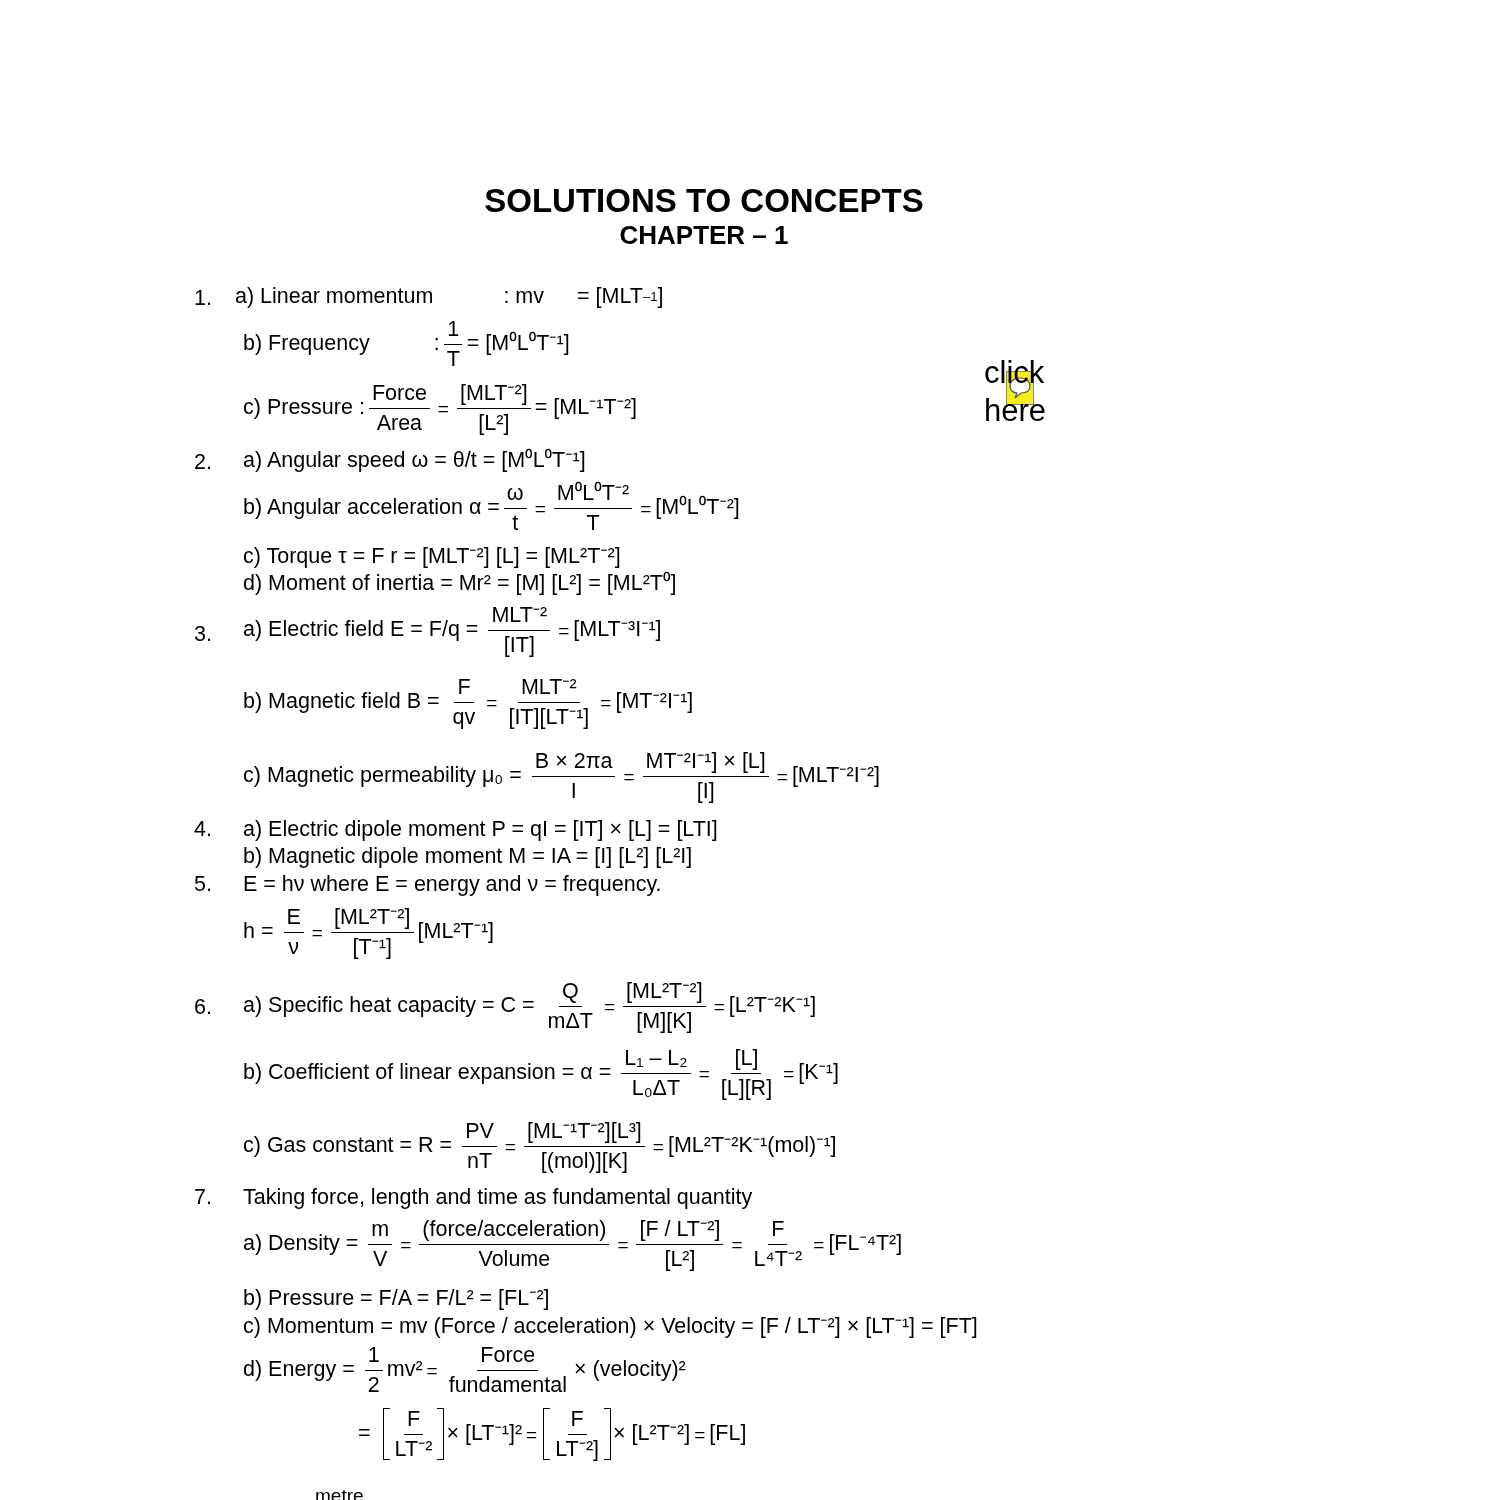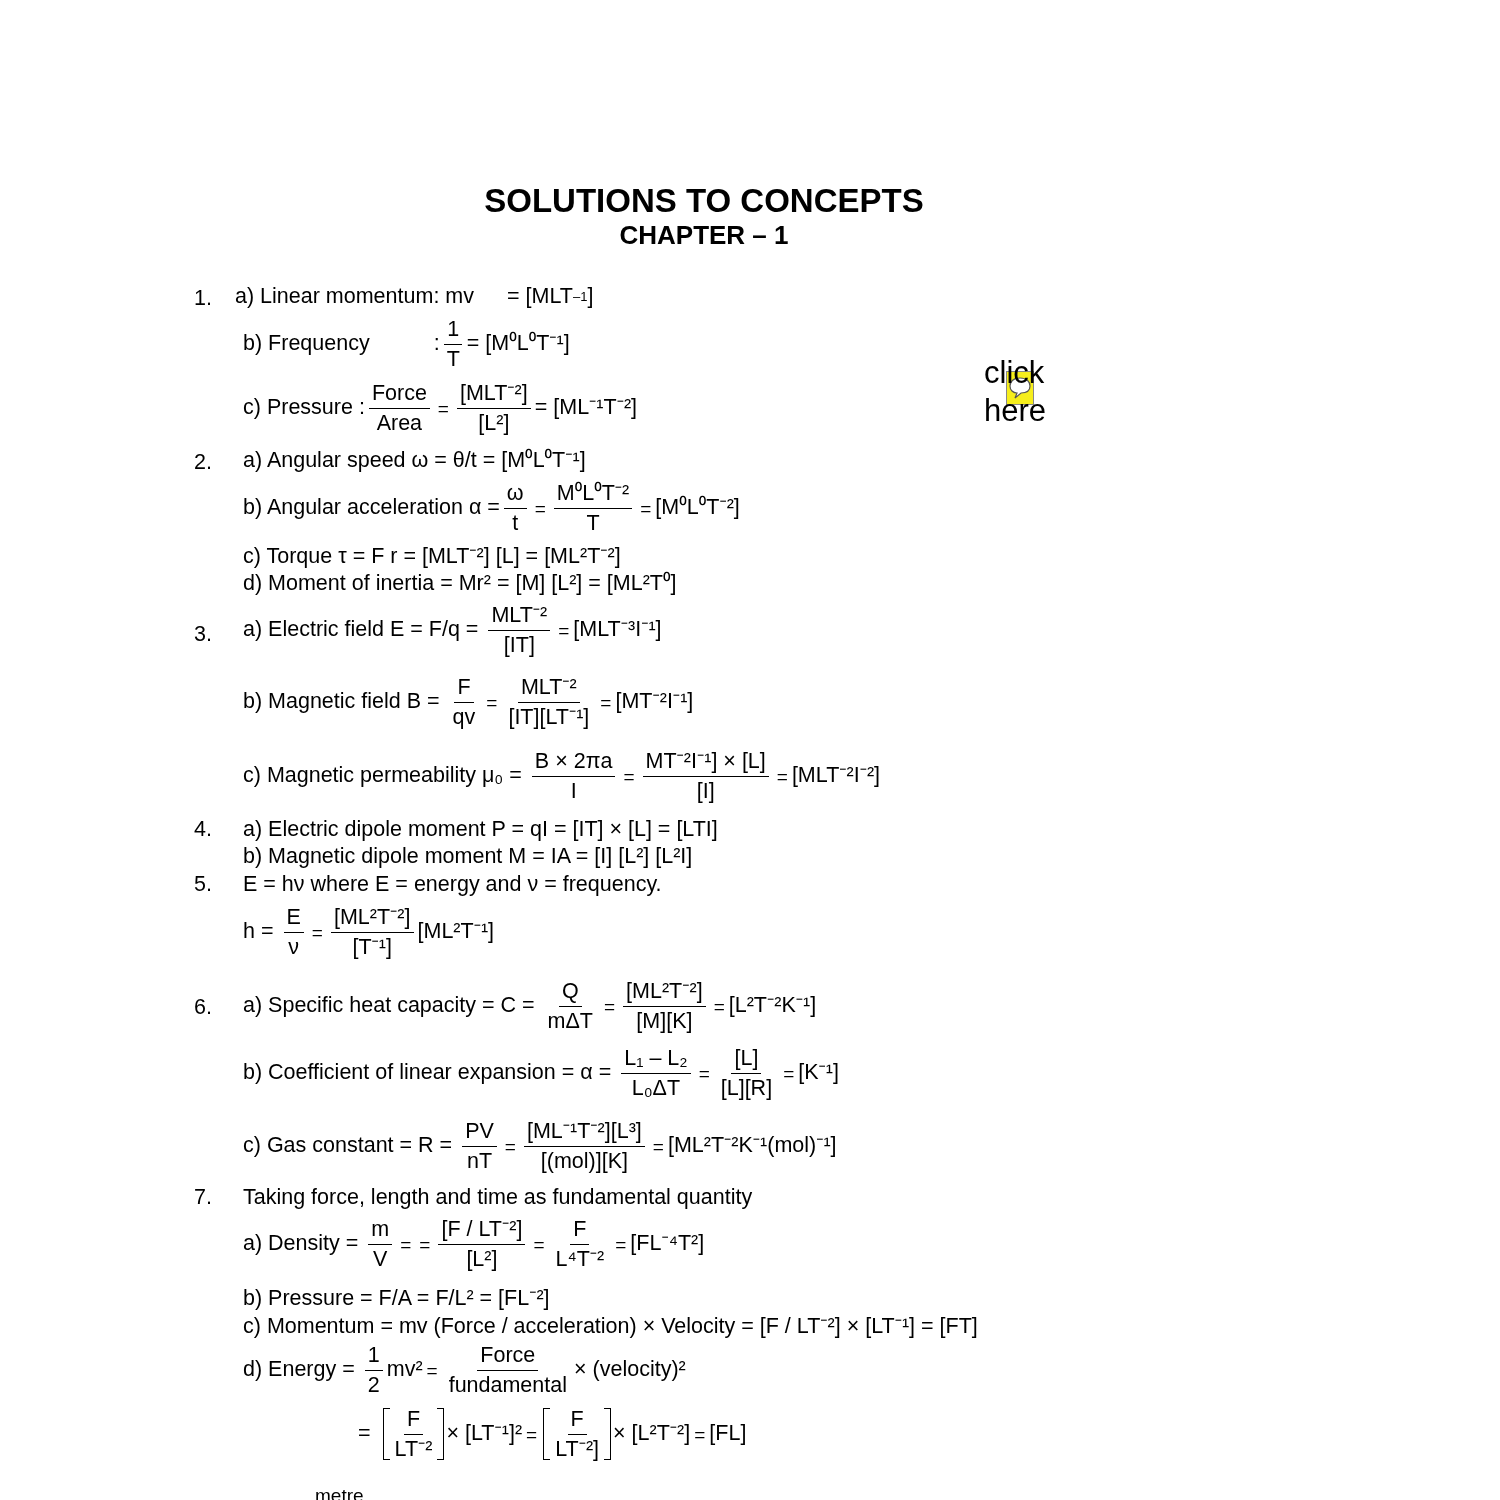--- a/index.html
+++ b/index.html
@@ -38,21 +38,21 @@
         <path d="M11 2 C4 2 1 6 1 10 C1 14 4 17 8 17 L6 22 L12 17 C18 17 21 14 21 10 C21 6 18 2 11 2 Z" fill="#fff" stroke="#555" stroke-width="1.2"></path>
       </svg>
   </div>
   <div class="w1">click</div>
   <div class="w2">here</div>
 </div>
 
 <div class="num" style="left:194px;top:288px">1.</div>
 <div class="ln" style="left:235px;top:286px">
   <span>a) Linear momentum</span>
-  <span style="">: mv</span>
+  <span style="margin-left:70px">: mv</span>
   <span style="margin-left:33px">= [MLT</span>
     <sup>–1</sup>
     <span>]</span>
 </div>
 <div class="ln" style="left:243px;top:318px">
   <span>b) Frequency</span>
   <span style="margin-left:64px">:</span>
   <span class="frac">
       <span class="n">1</span>
       <span class="d">T</span>
@@ -197,20 +197,24 @@
 
 <div class="num" style="left:194px;top:1187px">7.</div>
 <div class="ln" style="left:243px;top:1187px">Taking force, length and time as fundamental quantity</div>
 <div class="ln" style="left:243px;top:1218px">
   <span>a) Density =</span>
   <span class="frac" style="margin-left:10px">
       <span class="n">m</span>
       <span class="d">V</span>
     </span>
   <span class="eq">=</span>
+  <span class="frac">
+      <span class="n">(force/acceleration)</span>
+      <span class="d">Volume</span>
+    </span>
   <span class="eq">=</span>
   <span class="frac">
       <span class="n">[F / LT⁻²]</span>
       <span class="d">[L²]</span>
     </span>
   <span class="eq">=</span>
   <span class="frac">
       <span class="n">F</span>
       <span class="d">L⁴T⁻²</span>
     </span>

